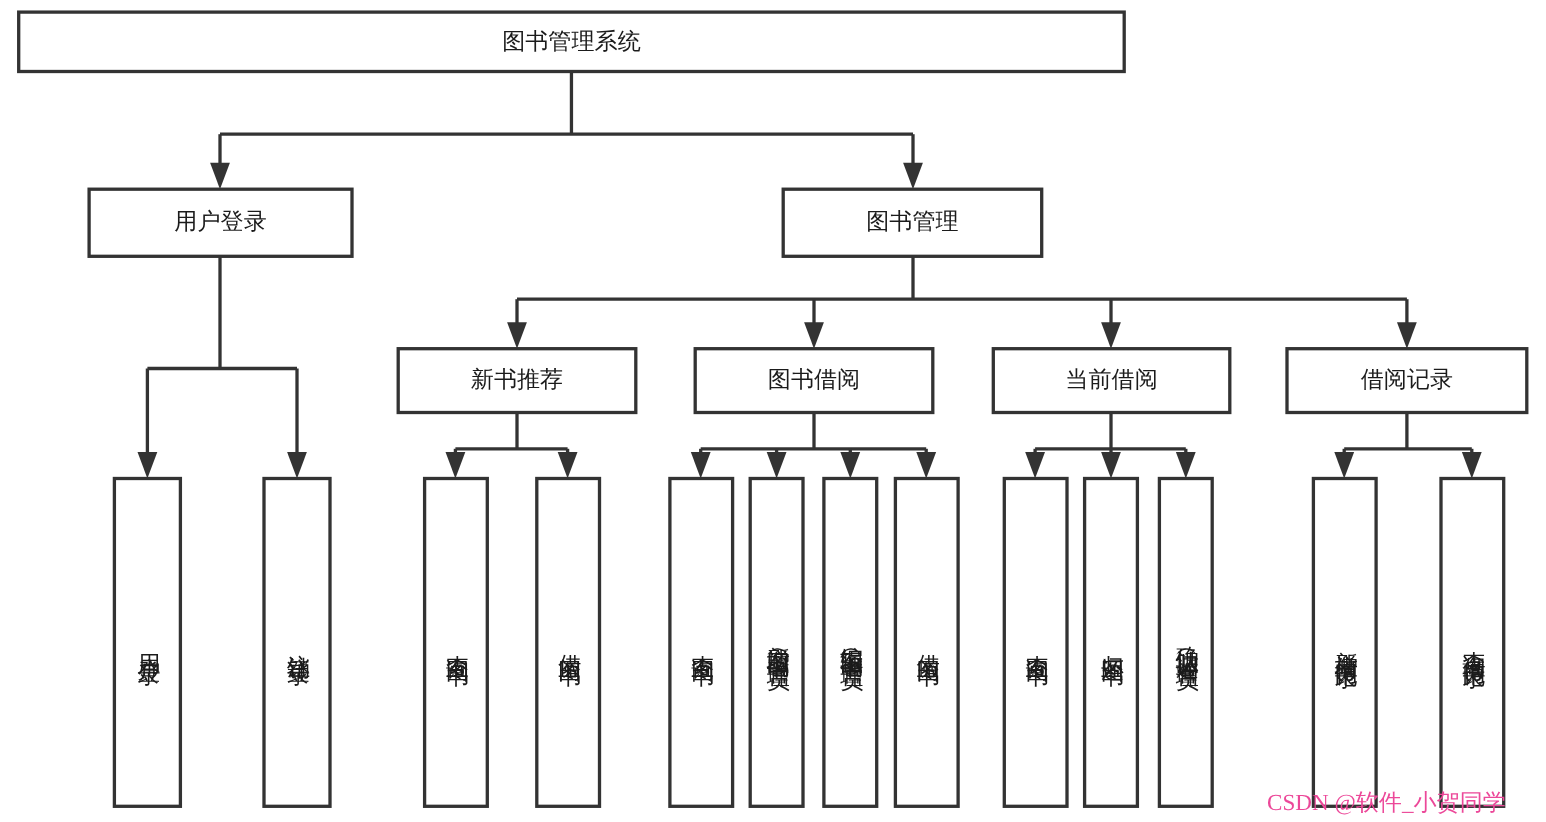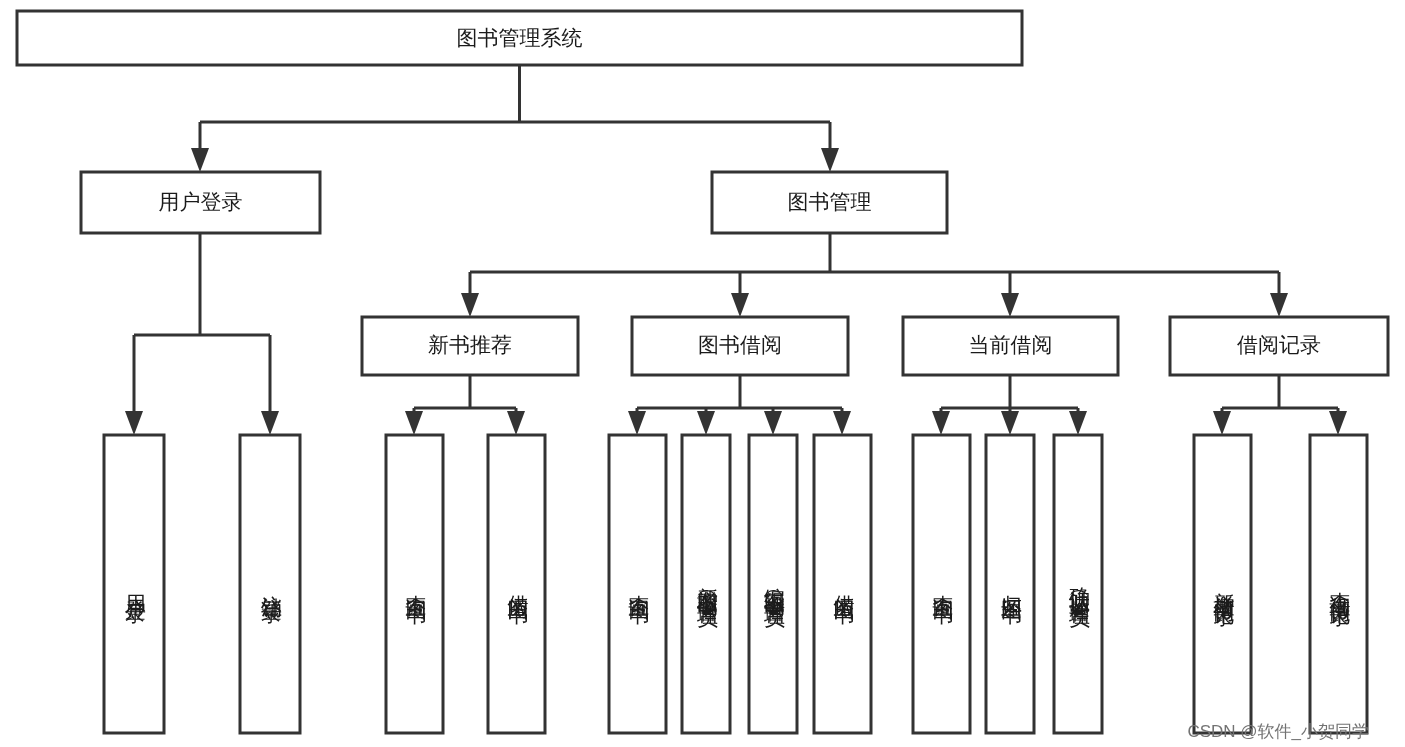--- a/index.html
+++ b/index.html
@@ -54,23 +54,23 @@
     text-anchor: middle;
     dominant-baseline: middle;
     writing-mode: vertical-rl;
     text-orientation: upright;
     letter-spacing: 3px;
   }
   .watermark {
     position: absolute;
     right: 8px;
     bottom: 4px;
-    font-family: Liberation Sans, sans-serif;
-    font-size: 17px;
-    color: #737373;
+    font-family: Liberation Serif, serif;
+    font-size: 21px;
+    color: #ec4899;
     white-space: nowrap;
     user-select: none;
   }
 </style>
 </head>
 <body>
 
 <div id="diagram-root">
 
   <svg class="flow" viewBox="0 0 1405 747" xmlns="http://www.w3.org/2000/svg">

